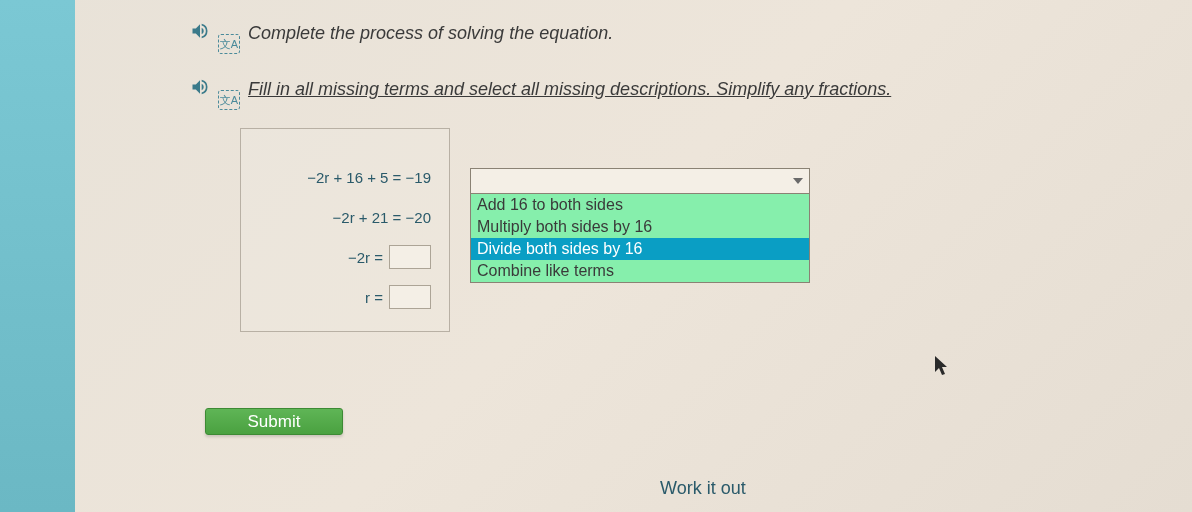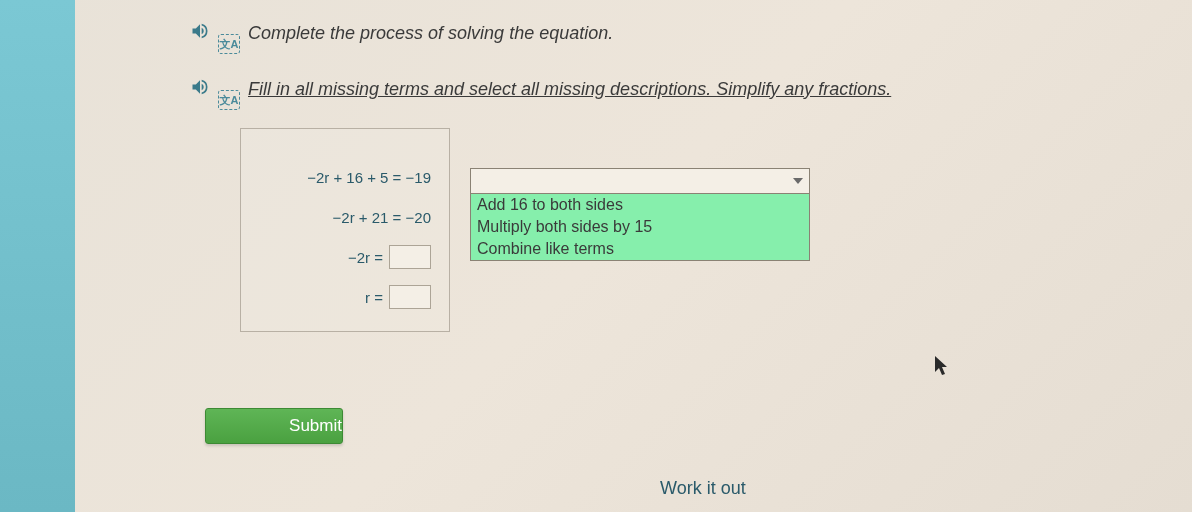--- a/index.html
+++ b/index.html
@@ -32,21 +32,21 @@
     .speaker-icon svg { width: 20px; height: 20px; }
     .translate-icon {
       width: 22px; height: 20px;
       border: 1px dashed #4a8a9a;
       border-radius: 3px;
       display: inline-flex;
       align-items: center;
       justify-content: center;
       color: #4a8a9a;
       font-size: 11px;
-      font-weight: bold;
+      font-weight: normal;
       margin-top: 22px;
     }
     .instruction-text {
       font-size: 18px;
       color: #3a3a3a;
       font-style: italic;
     }
     .italic { font-style: italic; text-decoration: underline; }
     .work-area {
       margin-top: 18px;
@@ -115,29 +115,29 @@
     }
     .dropdown-item.highlight {
       background: #0a9ec4;
       color: #fff;
     }
     .submit-btn {
       position: absolute;
       left: 205px;
       top: 408px;
       width: 138px;
-      height: 36px;
+      height: 27px;
       background: linear-gradient(180deg, #5fb556 0%, #4aa140 100%);
       border: 1px solid #3d8a34;
       border-radius: 3px;
       color: #fff;
       font-size: 17px;
       display: flex;
       align-items: center;
-      justify-content: flex-end;
+      justify-content: center;
       cursor: pointer;
       box-shadow: 0 2px 3px rgba(0,0,0,0.15);
     }
     .work-it-out {
       position: absolute;
       left: 660px;
       top: 478px;
       font-size: 18px;
       color: #2a5a6a;
     }
@@ -192,21 +192,22 @@
         <input class="step-input" type="text" style="">
       </div>
     </div>
 
     <div class="desc-col">
       <div class="dropdown-closed">
         <span class="dropdown-caret"></span>
       </div>
       <div class="dropdown-list">
         <div class="dropdown-item">Add 16 to both sides</div>
-        <div class="dropdown-item">Multiply both sides by 15</div>
+        <div class="dropdown-item">Multiply both sides by 16</div>
+        <div class="dropdown-item highlight">Divide both sides by 16</div>
         <div class="dropdown-item">Combine like terms</div>
       </div>
     </div>
   </div>
 </div>
 
 <div class="submit-btn">
   <span>Submit</span>
 </div>
 

